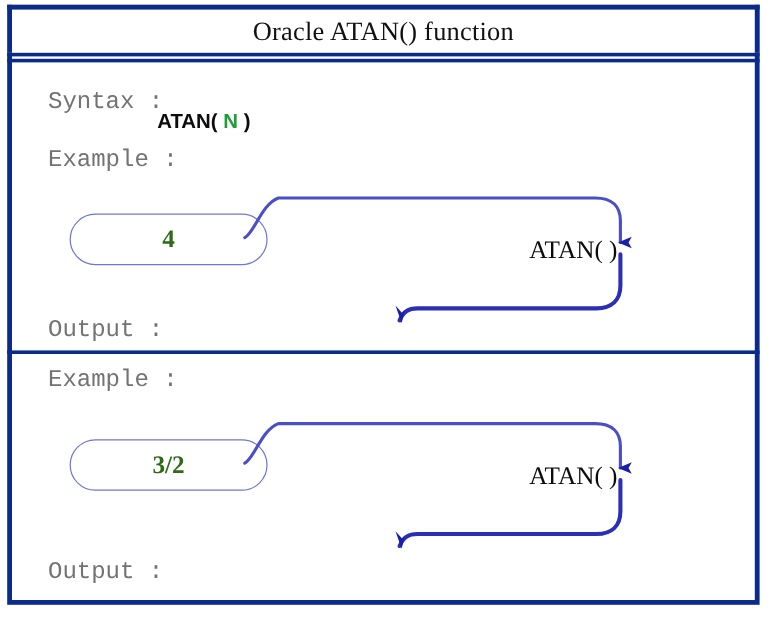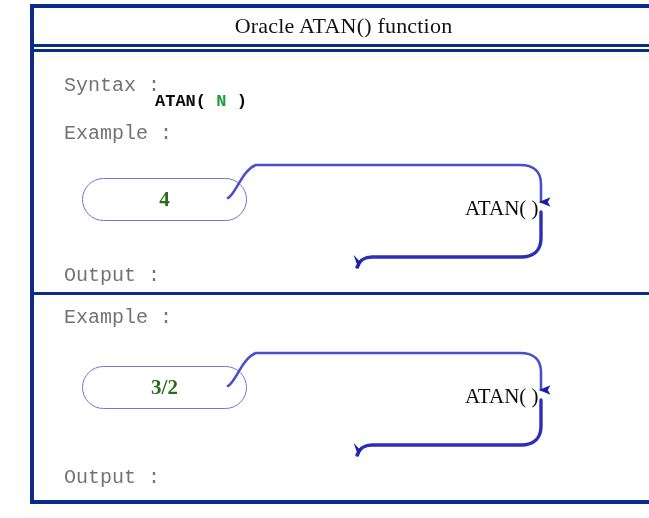--- a/index.html
+++ b/index.html
@@ -12,21 +12,20 @@
     height: 518px;
     overflow: hidden;
     font-family: "Liberation Serif", serif;
   }
 
   #page {
     position: relative;
     width: 579px;
     height: 518px;
     background: #ffffff;
-    margin-left: 24px;
   }
 
   
   .outer-frame {
     position: absolute;
     left: 6px;
     top: 4px;
     width: 627px;
     height: 500px;
     border: 4px solid #0b2b8a;
@@ -120,21 +119,21 @@
     position: absolute;
     font-family: Liberation Mono, monospace;
     font-size: 20px;
     color: #737373;
     white-space: nowrap;
     z-index: 3;
   }
 
   .call-expr {
     position: absolute;
-    font-family: Liberation Mono, monospace;
+    font-family: Liberation Sans, sans-serif;
     font-weight: bold;
     font-size: 17px;
     color: #0c0c0c;
     white-space: nowrap;
     z-index: 3;
   }
   .call-expr .arg { color: #1f9e3a; }
 
   .atan-node {
     position: absolute;

